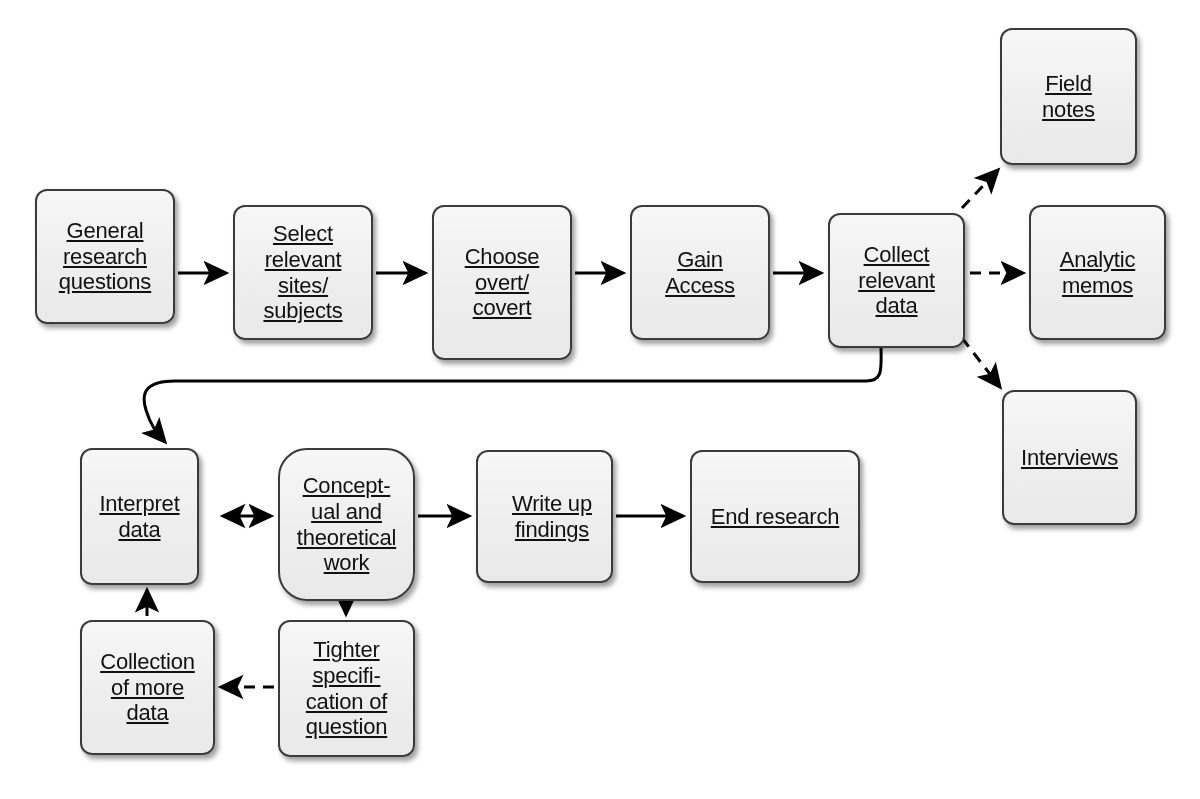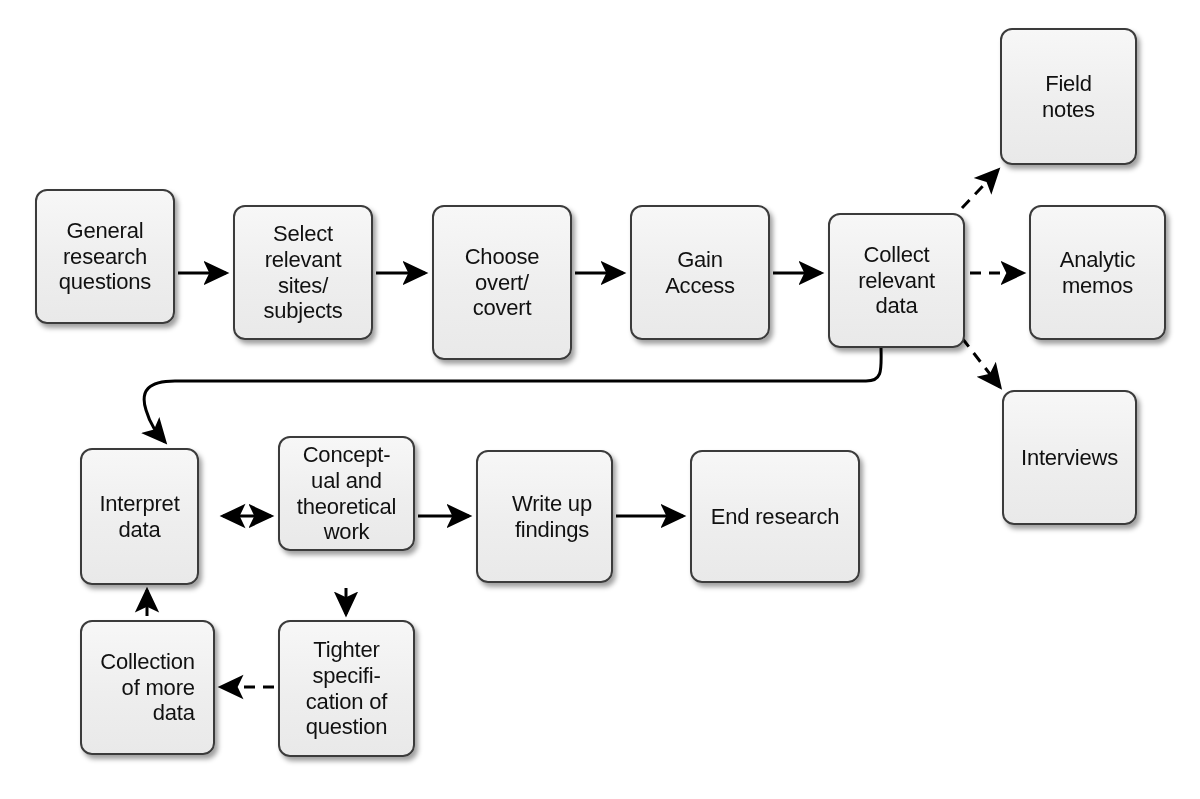--- a/index.html
+++ b/index.html
@@ -40,20 +40,21 @@
     color: #111111;
     font-size: 22px;
     line-height: 1.18;
     letter-spacing: -0.2px;
     z-index: 2;
   }
   .node .label {
     display: block;
     white-space: pre-line;
     padding: 0 4px;
+    text-decoration: underline;
   }
 </style>
 </head>
 <body>
 
 <div id="canvas">
 
   <svg id="edge-layer" viewBox="0 0 1200 799" width="1200" height="799" xmlns="http://www.w3.org/2000/svg">
     <defs>
       <marker id="arrow" viewBox="0 0 12 12" refX="10" refY="6" markerWidth="9" markerHeight="9" orient="auto-start-reverse">
@@ -122,34 +123,34 @@
         <span class="label">Analytic
 memos</span>
       </div>
       <div class="node" style="left: 1002px; top: 390px; width: 135px; height: 135px;">
         <span class="label">Interviews</span>
       </div>
       <div class="node" style="left: 80px; top: 448px; width: 119px; height: 137px;">
         <span class="label">Interpret
 data</span>
       </div>
-      <div class="node" style="left: 278px; top: 436px; width: 137px; height: 115px;">
+      <div class="node" style="left: 278px; top: 448px; width: 137px; height: 153px; border-radius: 29px;">
         <span class="label">Concept-
 ual and
 theoretical
 work</span>
       </div>
       <div class="node" style="left: 476px; top: 450px; width: 137px; height: 133px; padding-left: 15px;">
         <span class="label">Write up
 findings</span>
       </div>
       <div class="node" style="left: 690px; top: 450px; width: 170px; height: 133px;">
         <span class="label">End research</span>
       </div>
-      <div class="node" style="left: 80px; top: 620px; width: 135px; height: 135px; text-align: right;">
+      <div class="node" style="left: 80px; top: 620px; width: 135px; height: 135px;">
         <span class="label">Collection
 of more
 data</span>
       </div>
       <div class="node" style="left: 278px; top: 620px; width: 137px; height: 137px;">
         <span class="label">Tighter
 specifi-
 cation of
 question</span>
       </div>

